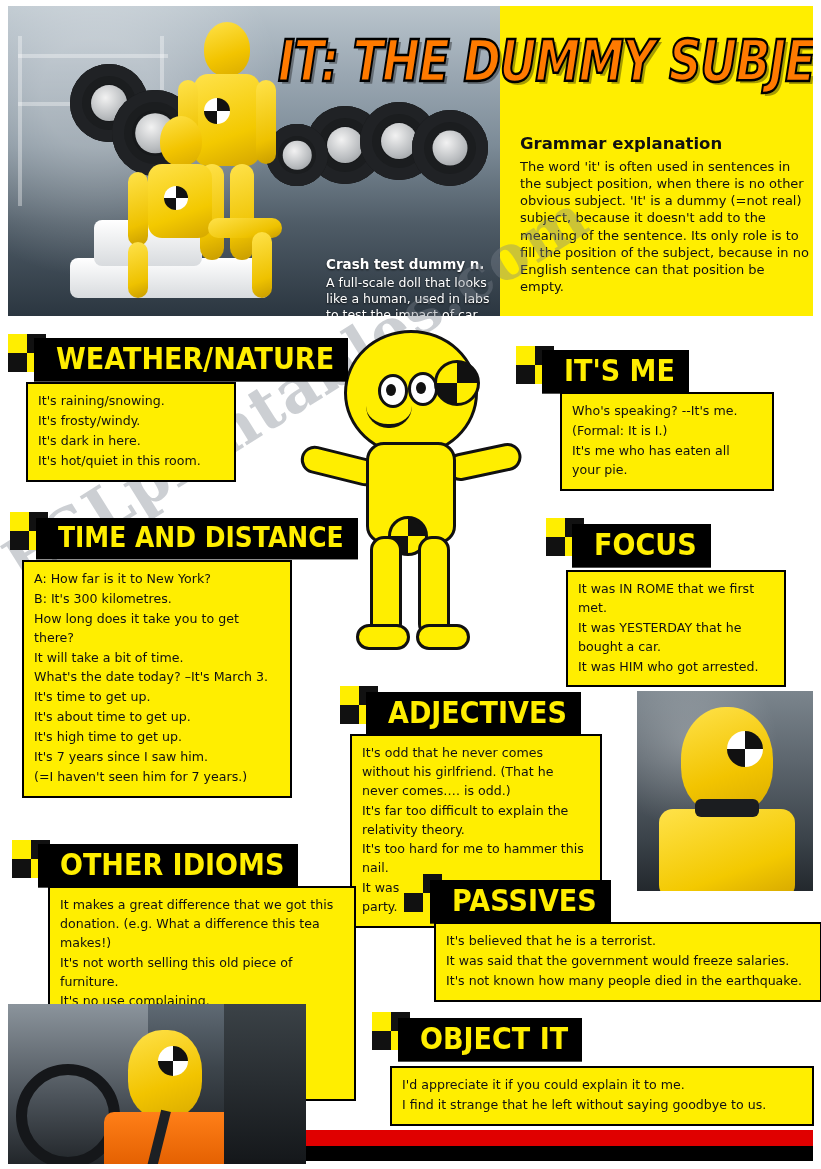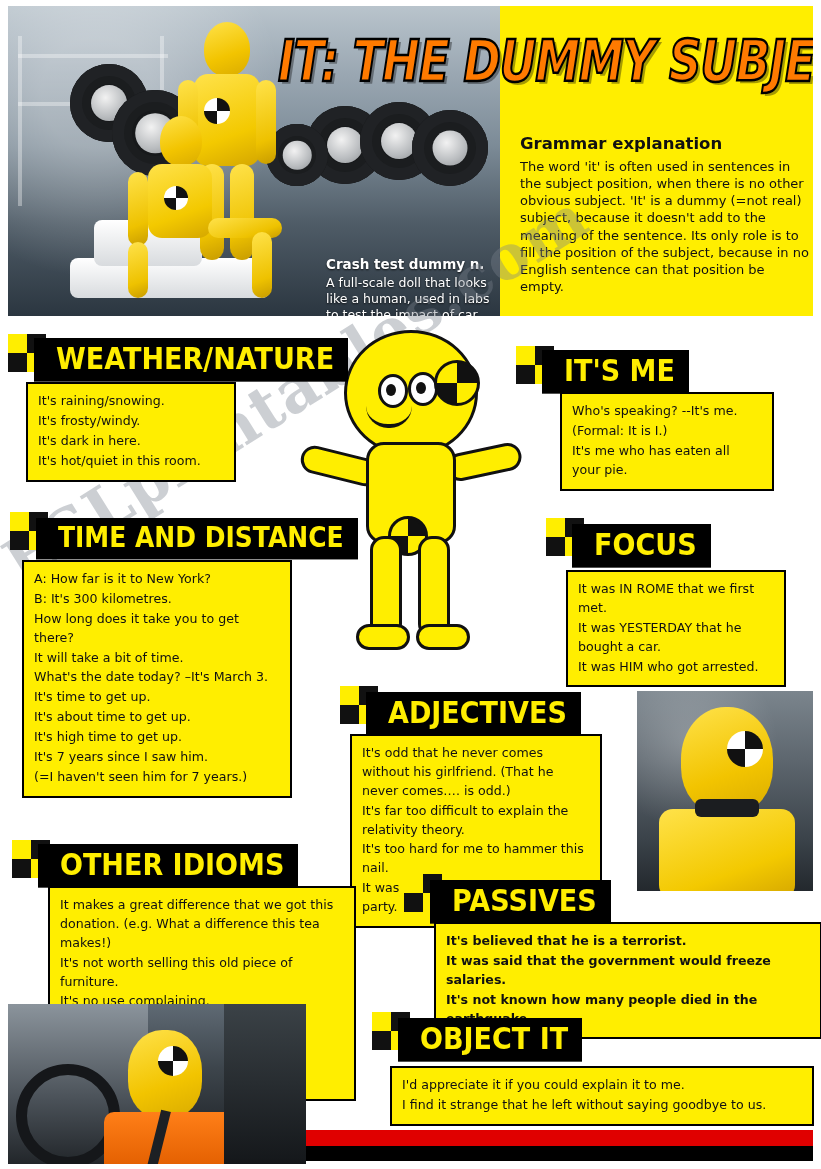--- a/index.html
+++ b/index.html
@@ -441,21 +441,21 @@
     <p>It makes a great difference that we got this donation. (e.g. What a difference this tea  makes!)</p>
     <p>It's not worth selling this old piece of furniture.</p>
     <p>It's no use complaining.</p>
     <p>It depends/It depends on the weather.</p>
     <p>Would it work for you to meet at 5 pm today?</p>
     <p>It doesn't matter what you say.</p>
   </div>
 
   <div class="checker" style="left:404px; top:874px;"></div>
   <div class="heading" style="left:430px; top:880px;">PASSIVES</div>
-  <div class="panel" style="left:434px; top:922px; width:388px;font-weight:bold;">
+  <div class="panel" style="left:434px; top:922px; width:388px;">
     <p>It's believed that he is a terrorist.</p>
     <p>It was said that the government would freeze salaries.</p>
     <p>It's not known how many people died in the earthquake.</p>
   </div>
 
   <div class="checker" style="left:372px; top:1012px;"></div>
   <div class="heading" style="left:398px; top:1018px;">OBJECT IT</div>
   <div class="panel" style="left:390px; top:1066px; width:424px;">
     <p>I'd appreciate it if you could explain it to me.</p>
     <p>I find it strange that he left without saying goodbye to us.</p>

